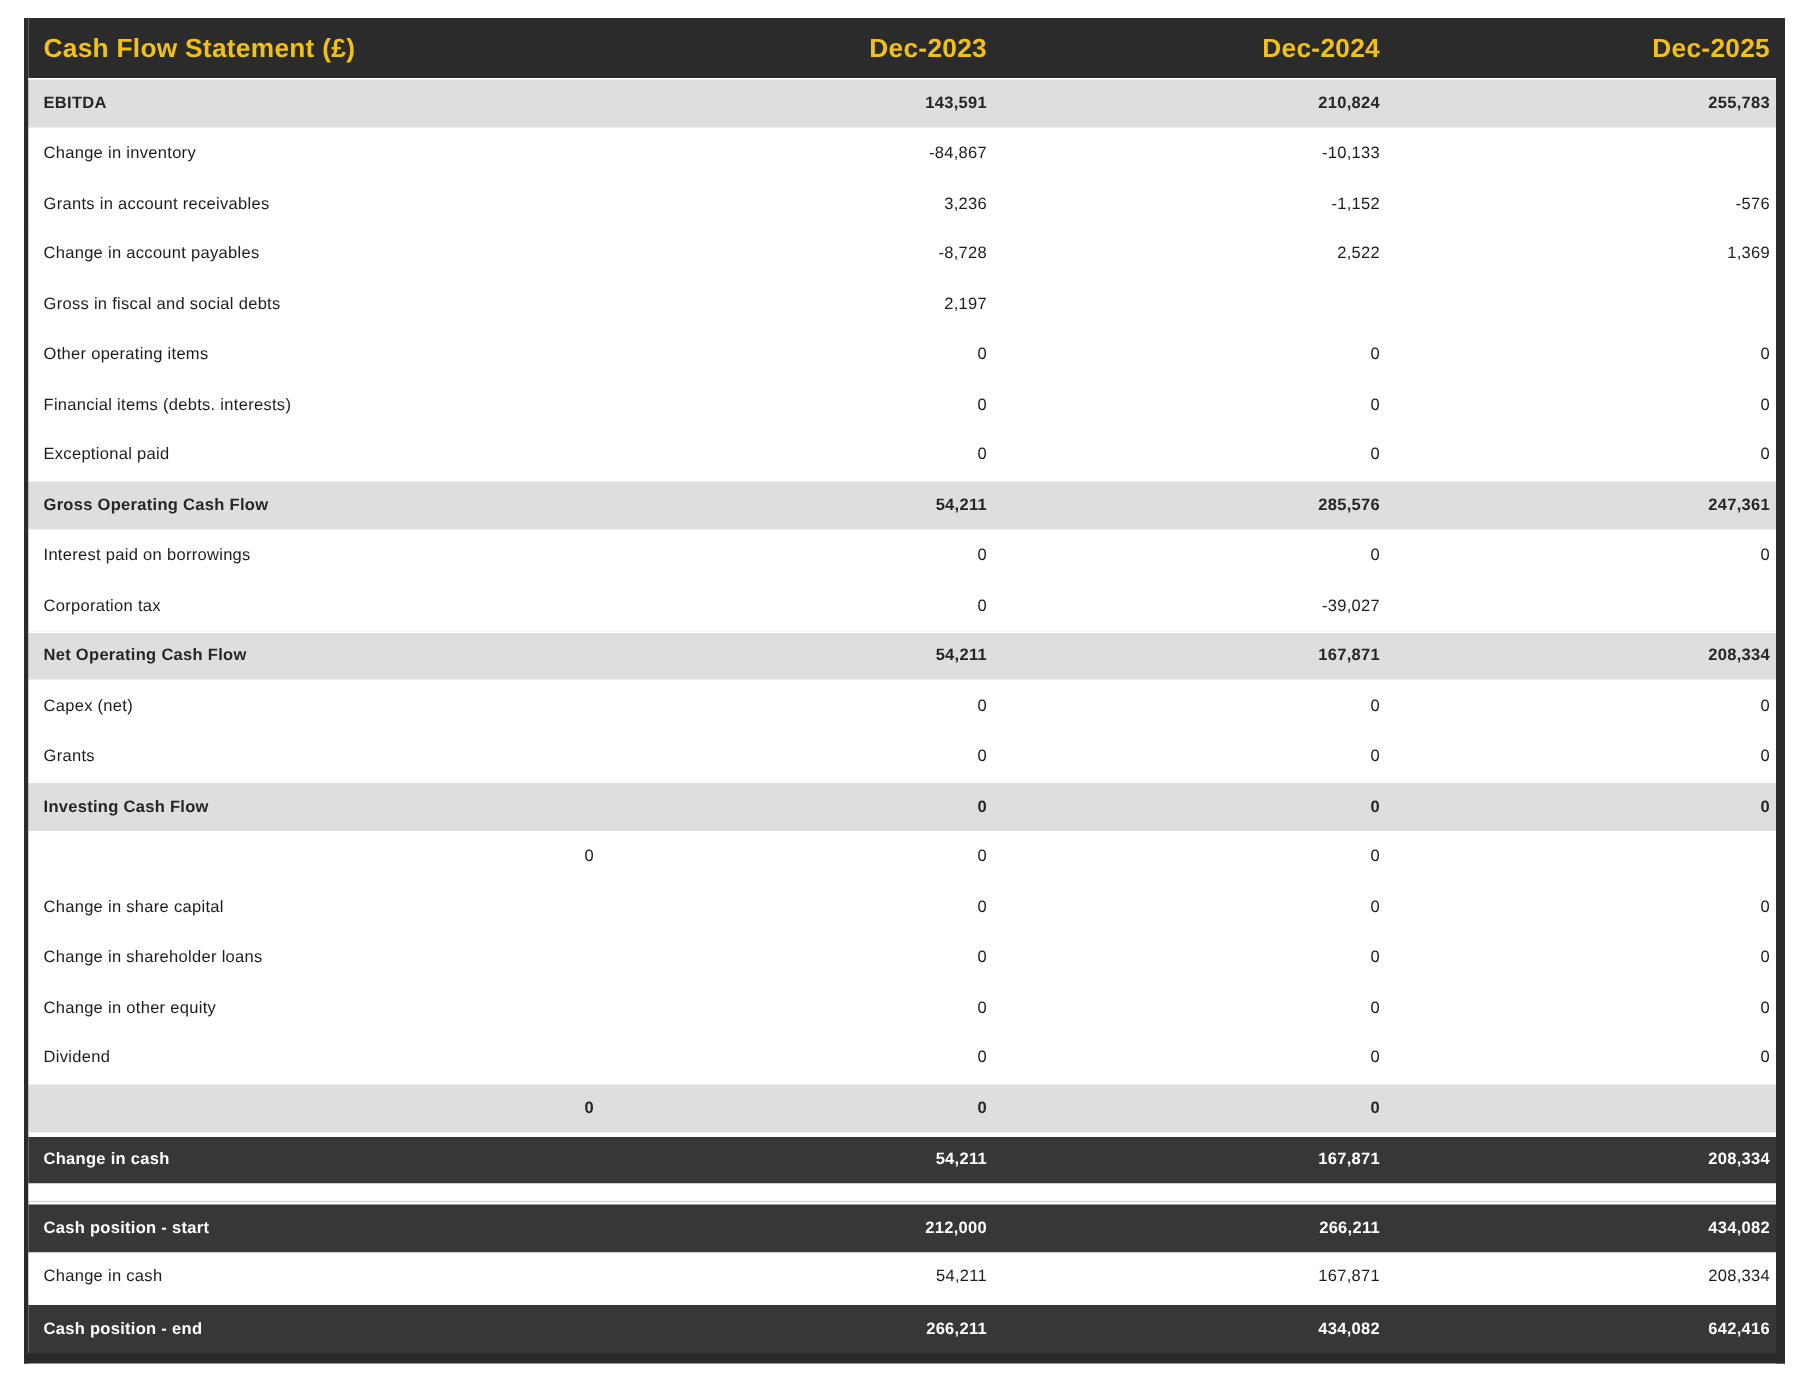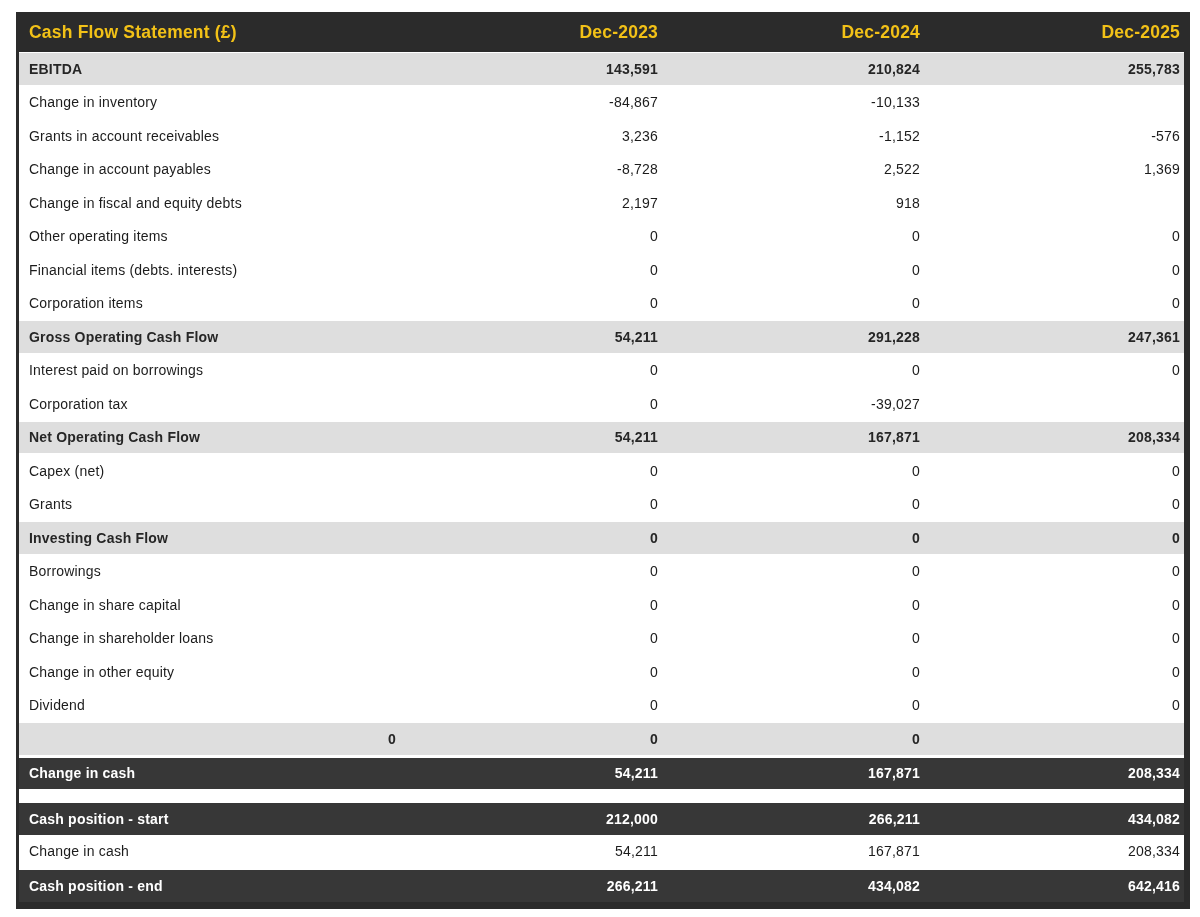--- a/index.html
+++ b/index.html
@@ -16,21 +16,21 @@
     box-sizing:border-box;
     background:#ffffff;
   }
   .row{
     display:grid;
     grid-template-columns:1fr 262px 262px 260px;
     align-items:center;
     height:33.5px;
     background:#ffffff;
     color:#1c1c1c;
-    font-size:14px;
+    font-size:11px;
     letter-spacing:0.2px;
     box-sizing:border-box;
   }
   .row .label{
     padding-left:10px;
     text-align:left;
     white-space:nowrap;
     overflow:hidden;
   }
   .row .val{
@@ -92,46 +92,45 @@
         <div class="val">-1,152</div>
         <div class="val">-576</div>
       </div>
       <div class="row normal">
         <div class="label">Change in account payables</div>
         <div class="val">-8,728</div>
         <div class="val">2,522</div>
         <div class="val">1,369</div>
       </div>
       <div class="row normal">
-        <div class="label">Change in fiscal and equity debts</div>
+        <div class="label">Gross in fiscal and social debts</div>
         <div class="val">2,197</div>
-        <div class="val">918</div>
       </div>
       <div class="row normal">
         <div class="label">Other operating items</div>
         <div class="val">0</div>
         <div class="val">0</div>
         <div class="val">0</div>
       </div>
       <div class="row normal">
         <div class="label">Financial items (debts. interests)</div>
         <div class="val">0</div>
         <div class="val">0</div>
         <div class="val">0</div>
       </div>
       <div class="row normal">
-        <div class="label">Corporation items</div>
+        <div class="label">Exceptional paid</div>
         <div class="val">0</div>
         <div class="val">0</div>
         <div class="val">0</div>
       </div>
       <div class="row subtotal">
         <div class="label">Gross Operating Cash Flow</div>
         <div class="val">54,211</div>
-        <div class="val">291,228</div>
+        <div class="val">285,576</div>
         <div class="val">247,361</div>
       </div>
       <div class="row normal">
         <div class="label">Interest paid on borrowings</div>
         <div class="val">0</div>
         <div class="val">0</div>
         <div class="val">0</div>
       </div>
       <div class="row normal">
         <div class="label">Corporation tax</div>
@@ -156,21 +155,20 @@
         <div class="val">0</div>
         <div class="val">0</div>
       </div>
       <div class="row subtotal">
         <div class="label">Investing Cash Flow</div>
         <div class="val">0</div>
         <div class="val">0</div>
         <div class="val">0</div>
       </div>
       <div class="row normal">
-        <div class="label">Borrowings</div>
         <div class="val">0</div>
         <div class="val">0</div>
         <div class="val">0</div>
       </div>
       <div class="row normal">
         <div class="label">Change in share capital</div>
         <div class="val">0</div>
         <div class="val">0</div>
         <div class="val">0</div>
       </div>

